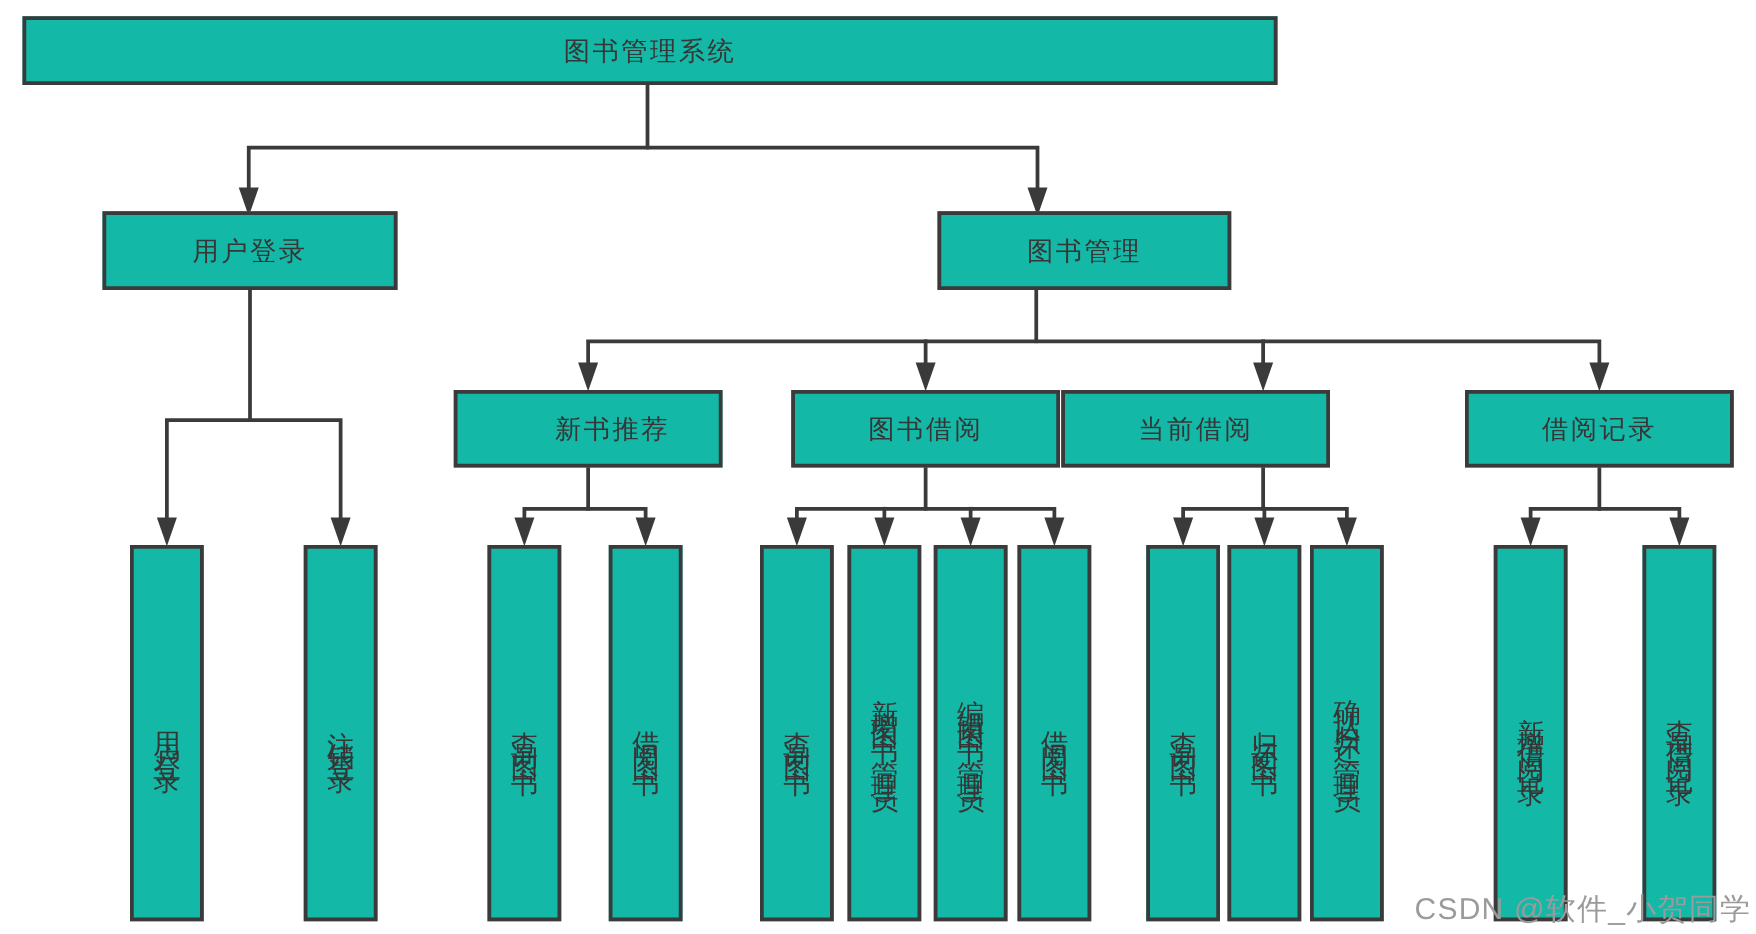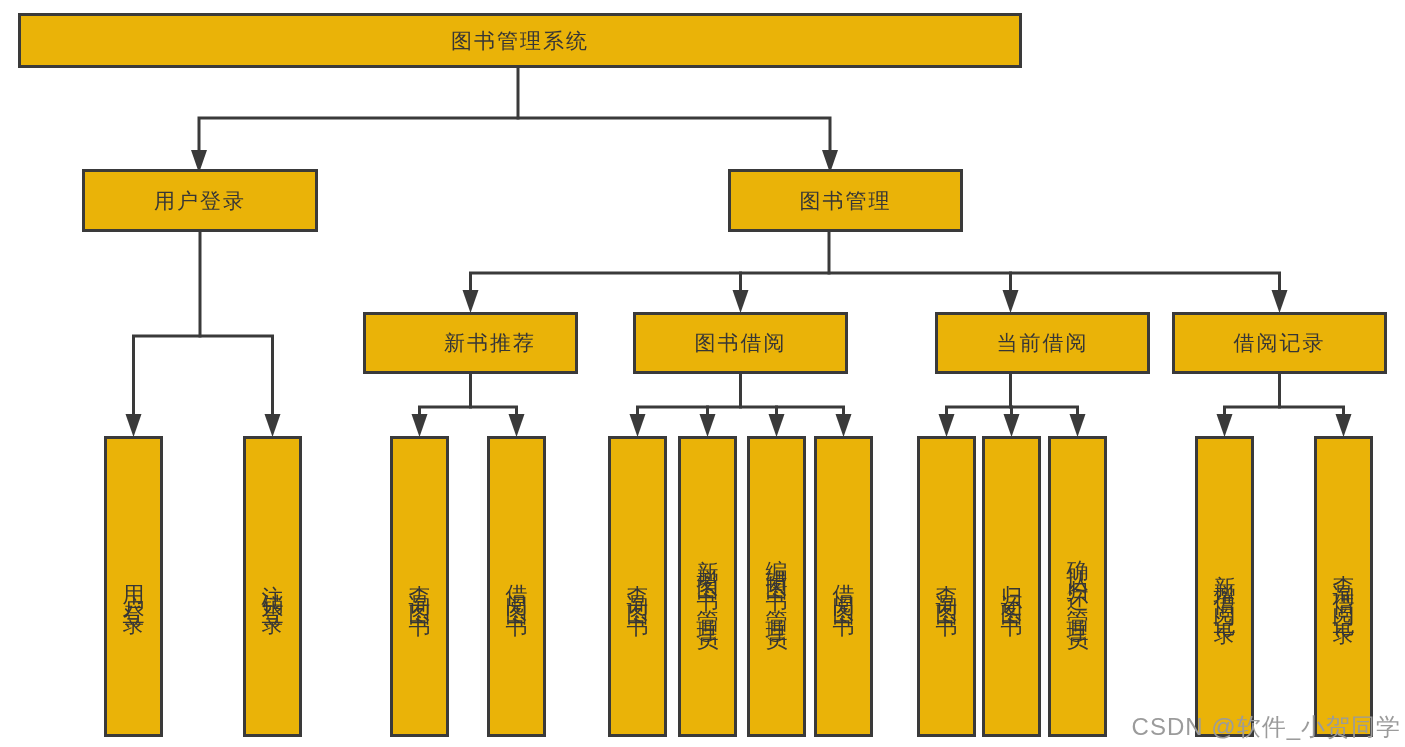--- a/index.html
+++ b/index.html
@@ -4,41 +4,41 @@
 <style>
   html,body { margin:0; padding:0; background:#ffffff; }
   .stage {
     position:relative; width:1405px; height:747px; background:#ffffff;
     font-family:"Liberation Sans", sans-serif; overflow:hidden; color:#363636;
   }
   svg.connectors { position:absolute; left:0; top:0; z-index:1; }
   .cl { stroke:#3a3a3a; stroke-width:3; fill:none; stroke-linecap:square; }
   .ah { fill:#3a3a3a; stroke:none; }
   .hbox, .vbox {
-    position:absolute; box-sizing:border-box; background:#eab308;
+    position:absolute; box-sizing:border-box; background:#14b8a6;
     border:3px solid #3a3a3a; display:flex; align-items:center; justify-content:center;
     z-index:2;
   }
   .hbox span { font-size:21px; letter-spacing:2px; white-space:nowrap; }
   .vbox { top:436px; width:59px; height:301px; }
   .vtext {
     writing-mode:vertical-rl; text-orientation:mixed;
     font-size:22px; letter-spacing:10px; line-height:1; white-space:nowrap;
   }
   .watermark {
     position:absolute; right:4px; bottom:4px; z-index:5;
     font-size:24px; letter-spacing:1px; color:#9b9b9b; white-space:nowrap;
   }
   
   .n-root { left:18px;  top:13px;  width:1004px; height:55px; }
   .n-l2a  { left:82px;  top:169px; width:236px;  height:63px; }
-  .n-l2b  { left:728px; top:169px; width:235px;  height:63px; }
+  .n-l2b  { left:750px; top:169px; width:235px;  height:63px; }
   .n-l3   { top:312px; height:62px; width:215px; }
   .n-l3a  { left:363px;padding-left:39px; }  .n-l3b { left:633px;font-family:Liberation Serif, serif; }
-  .n-l3c  { left:935px; }  .n-l3d { left:1172px; }
+  .n-l3c  { left:849px; }  .n-l3d { left:1172px; }
   .x104 { left:104px; }  .x243 { left:243px; }
   .x390 { left:390px; }  .x487 { left:487px; }
   .x608 { left:608px; }  .x678 { left:678px; }  .x747 { left:747px; }  .x814 { left:814px; }
   .x917 { left:917px; }  .x982 { left:982px; }  .x1048 { left:1048px; }
   .x1195 { left:1195px; } .x1314 { left:1314px; }
 </style>
 </head>
 <body>
 
 <div class="stage">

